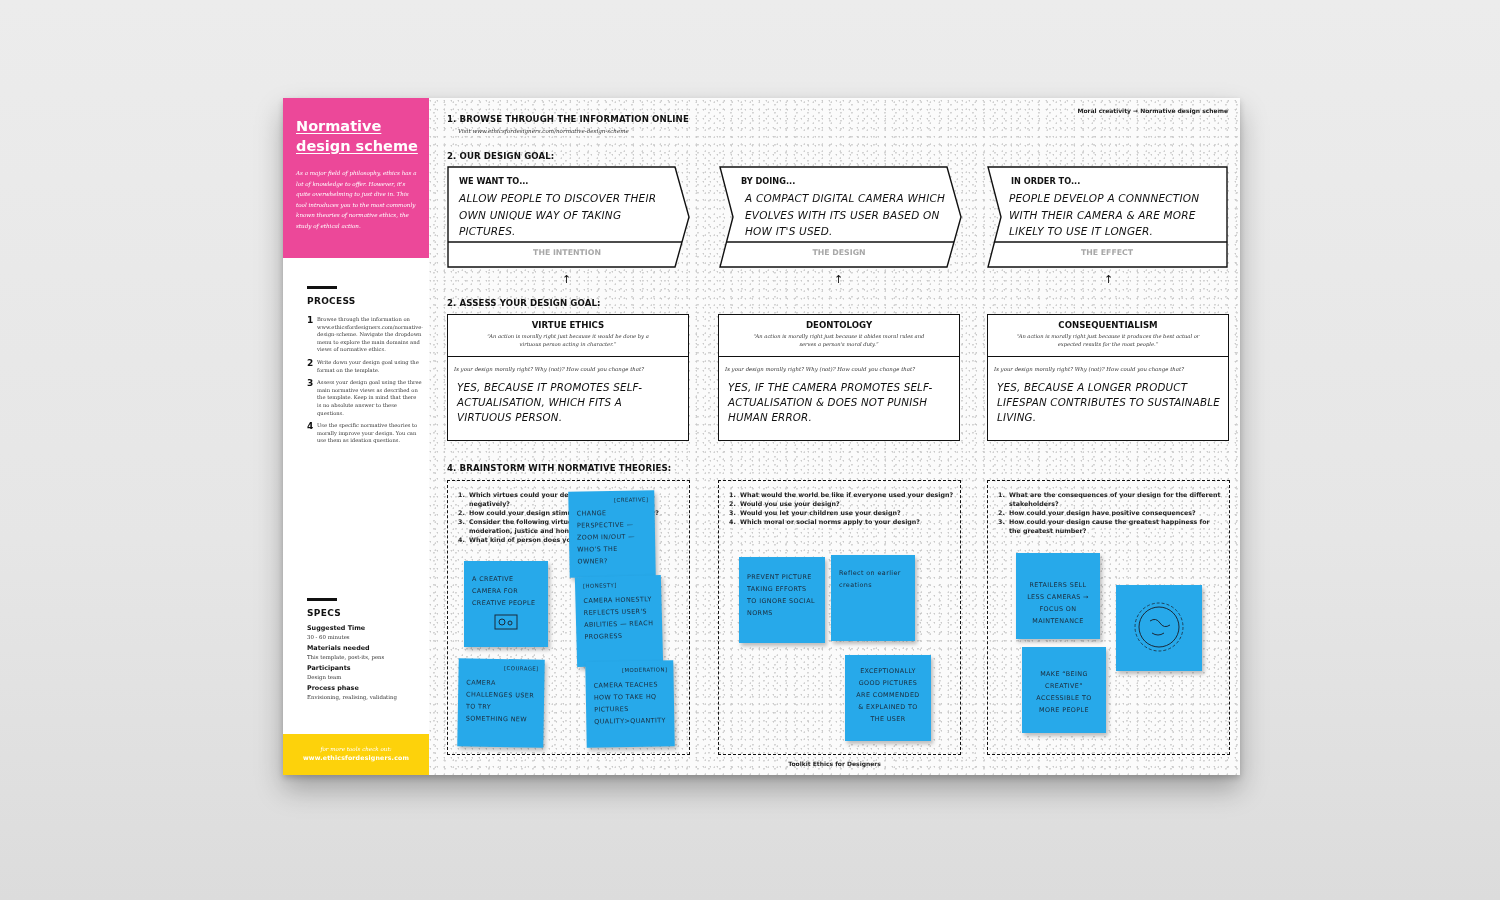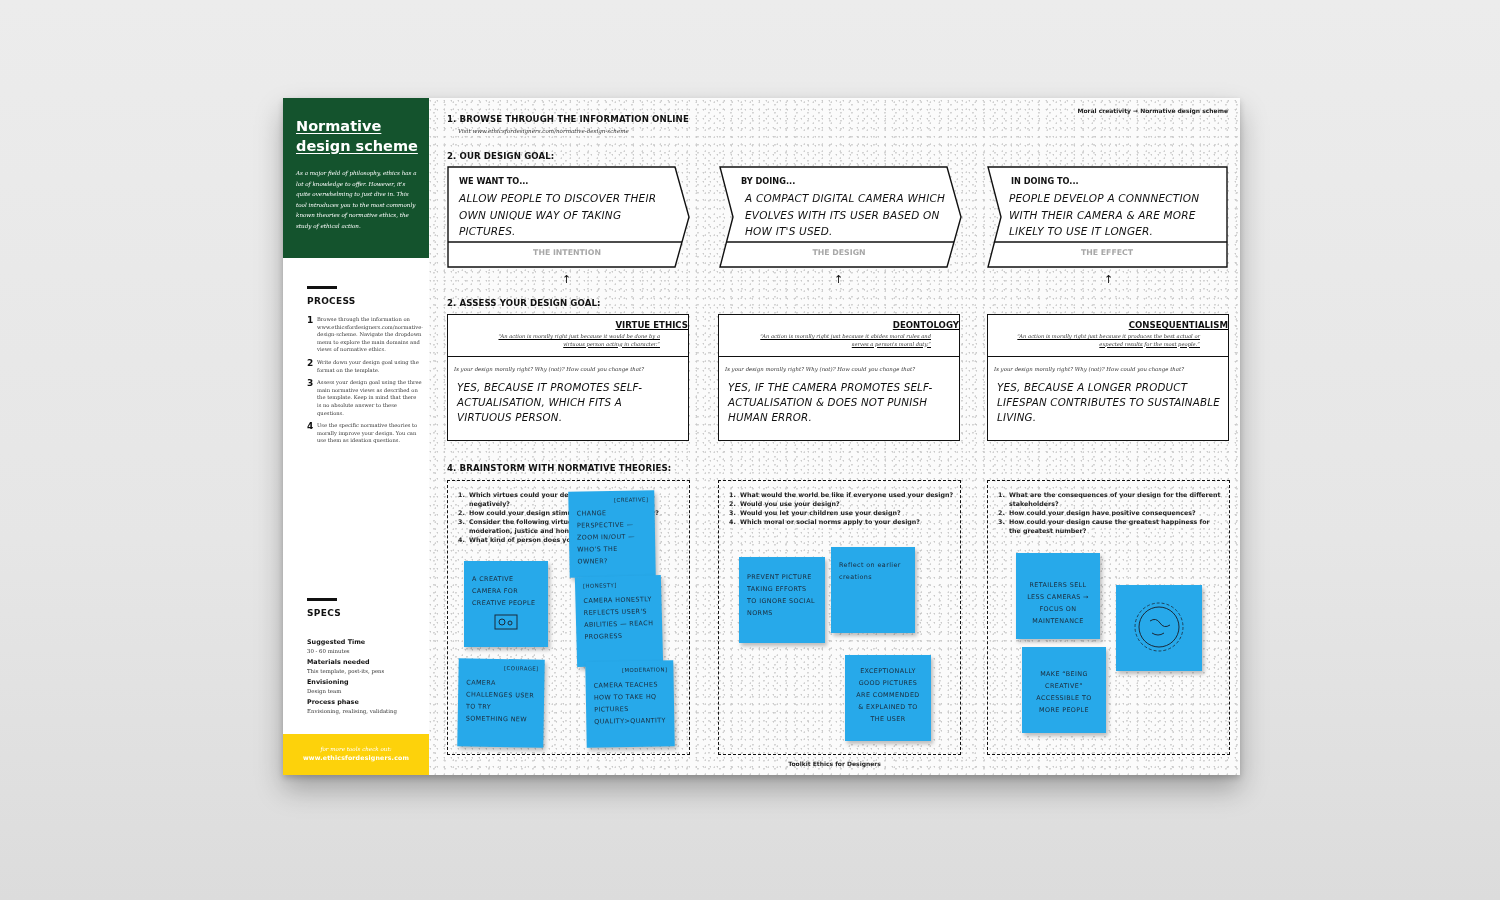--- a/index.html
+++ b/index.html
@@ -9,21 +9,21 @@
     font-family: "DejaVu Sans", sans-serif;
     position: relative;
   }
   .sheet {
     position: absolute; left: 283px; top: 98px; width: 957px; height: 677px;
     box-shadow: 0 14px 26px rgba(0,0,0,0.28), 0 3px 6px rgba(0,0,0,0.18);
     background: #ffffff;
   }
   
   .side { position: absolute; left: 0; top: 0; width: 146px; height: 677px; background: #fff; }
-  .side-top { position: absolute; left: 0; top: 0; width: 146px; height: 160px; background: #14532d; }
+  .side-top { position: absolute; left: 0; top: 0; width: 146px; height: 160px; background: #ec4899; }
   .side-title {
     position: absolute; left: 13px; top: 18px; width: 125px;
     color: #fff; font-family: "DejaVu Sans", sans-serif; font-weight: bold;
     font-size: 14.5px; line-height: 20px; text-decoration: underline; text-underline-offset: 2px;
   }
   .side-intro {
     position: absolute; left: 13px; top: 70px; width: 122px;
     color: #fff; font-family: "DejaVu Serif", serif; font-style: italic;
     font-size: 5.6px; line-height: 10.5px;
   }
@@ -60,21 +60,21 @@
   .goal-head { position: absolute; left: 12px; top: 10px; font-weight: bold; font-size: 8.2px; color: #111; }
   .goal-hand {
     position: absolute; left: 12px; top: 24px; width: 215px;
     font-family: "DejaVu Sans", sans-serif; font-size: 10.5px; line-height: 16.5px;
     color: #111; text-transform: uppercase; font-style: italic; letter-spacing: 0.2px;
   }
   .goal-foot { position: absolute; left: 0; top: 82px; width: 100%; text-align: center; font-weight: bold; font-size: 7.8px; color: #a7a7a7; }
   .arrow-up { position: absolute; top: 175px; font-size: 11px; color: #111; }
 
   .assess { position: absolute; top: 216px; width: 242px; height: 127px; background: #fff; border: 1.4px solid #111; }
-  .assess-top { height: 42px; border-bottom: 1.4px solid #111; text-align: right; text-decoration: underline; }
+  .assess-top { height: 42px; border-bottom: 1.4px solid #111; text-align: center; }
   .assess-title { font-weight: bold; font-size: 8.6px; color: #111; padding-top: 5px; }
   .assess-quote { font-family: "DejaVu Serif", serif; font-style: italic; font-size: 5.2px; line-height: 7.5px; color: #333; margin-top: 3px; padding: 0 28px; }
   .assess-q { font-family: "DejaVu Serif", serif; font-style: italic; font-size: 5.4px; line-height: 8px; color: #333; padding: 8px 6px 0; }
   .assess-hand {
     font-family: "DejaVu Sans", sans-serif; font-style: italic; text-transform: uppercase;
     font-size: 10.3px; line-height: 15.2px; color: #111; padding: 7px 8px 0 9px; letter-spacing: 0.2px;
   }
 
   .storm { position: absolute; top: 382px; width: 243px; height: 275px; border: 1.5px dashed #111; }
   .storm-qs { position: absolute; left: 10px; top: 9px; width: 225px; font-weight: bold; font-size: 6.3px; line-height: 9px; color: #222; }
@@ -121,26 +121,26 @@
         <div class="step">
           <div class="step-num">4</div>
           <div class="step-text">Use the specific normative theories to morally improve your design. You can use them as ideation questions.</div>
         </div>
       </div>
     </div>
 
     <div class="specs">
       <div class="bar"></div>
       <div class="sec-title">SPECS</div>
-      <div style="margin-top:20px">
+      <div style="margin-top:6px">
         <div class="spec-label">Suggested Time</div>
         <div class="spec-val">30 - 60 minutes</div>
         <div class="spec-label">Materials needed</div>
         <div class="spec-val">This template, post-its, pens</div>
-        <div class="spec-label">Envisioning</div>
+        <div class="spec-label">Participants</div>
         <div class="spec-val">Design team</div>
         <div class="spec-label">Process phase</div>
         <div class="spec-val">Envisioning, realising, validating</div>
       </div>
     </div>
 
     <div class="side-bottom">
       <div class="more-1">for more tools check out:</div>
       <div class="more-2">www.ethicsfordesigners.com</div>
     </div>
@@ -172,21 +172,21 @@
       <div class="goal-head" style="left:22px">BY DOING...</div>
       <div class="goal-hand" style="left:26px">A compact digital camera which evolves with its user based on how it's used.</div>
       <div class="goal-foot">THE DESIGN</div>
     </div>
 
     <div class="goal" style="left:558px">
       <svg width="245" height="102">
         <polygon points="1,1 240,1 240,101 1,101 14,51" fill="#fff" stroke="#111" stroke-width="1.4"></polygon>
         <line x1="7" y1="76" x2="240" y2="76" stroke="#111" stroke-width="1.4"></line>
       </svg>
-      <div class="goal-head" style="left:24px">IN DOING TO...</div>
+      <div class="goal-head" style="left:24px">IN ORDER TO...</div>
       <div class="goal-hand" style="left:22px">People develop a connnection with their camera &amp; are more likely to use it longer.</div>
       <div class="goal-foot">THE EFFECT</div>
     </div>
 
     <div class="arrow-up" style="left:133px">↑</div>
     <div class="arrow-up" style="left:405px">↑</div>
     <div class="arrow-up" style="left:675px">↑</div>
 
     <div class="h" style="left:18px;top:200px">2. ASSESS YOUR DESIGN GOAL:</div>
 
@@ -277,21 +277,21 @@
             <span>Would you let your children use your design?</span>
           </div>
         <div class="q">
             <span class="qn">4.</span>
             <span>Which moral or social norms apply to your design?</span>
           </div>
       </div>
       <div class="note" style="left:20px;top:76px;width:86px;height:86px">
         <div style="margin-top:6px">Prevent picture taking efforts to ignore social norms</div>
       </div>
-      <div class="note" style="left:112px;top:66px;width:84px;height:86px">
+      <div class="note" style="left:112px;top:74px;width:84px;height:86px">
         <div style="margin-top:4px;text-transform:none">Reflect on earlier creations</div>
       </div>
       <div class="note" style="left:126px;top:174px;width:86px;height:86px">
         <div style="margin-top:2px;text-align:center">Exceptionally good pictures are commended &amp; explained to the user</div>
       </div>
     </div>
 
     <div class="storm" style="left:558px">
       <div class="storm-qs">
         <div class="q">

